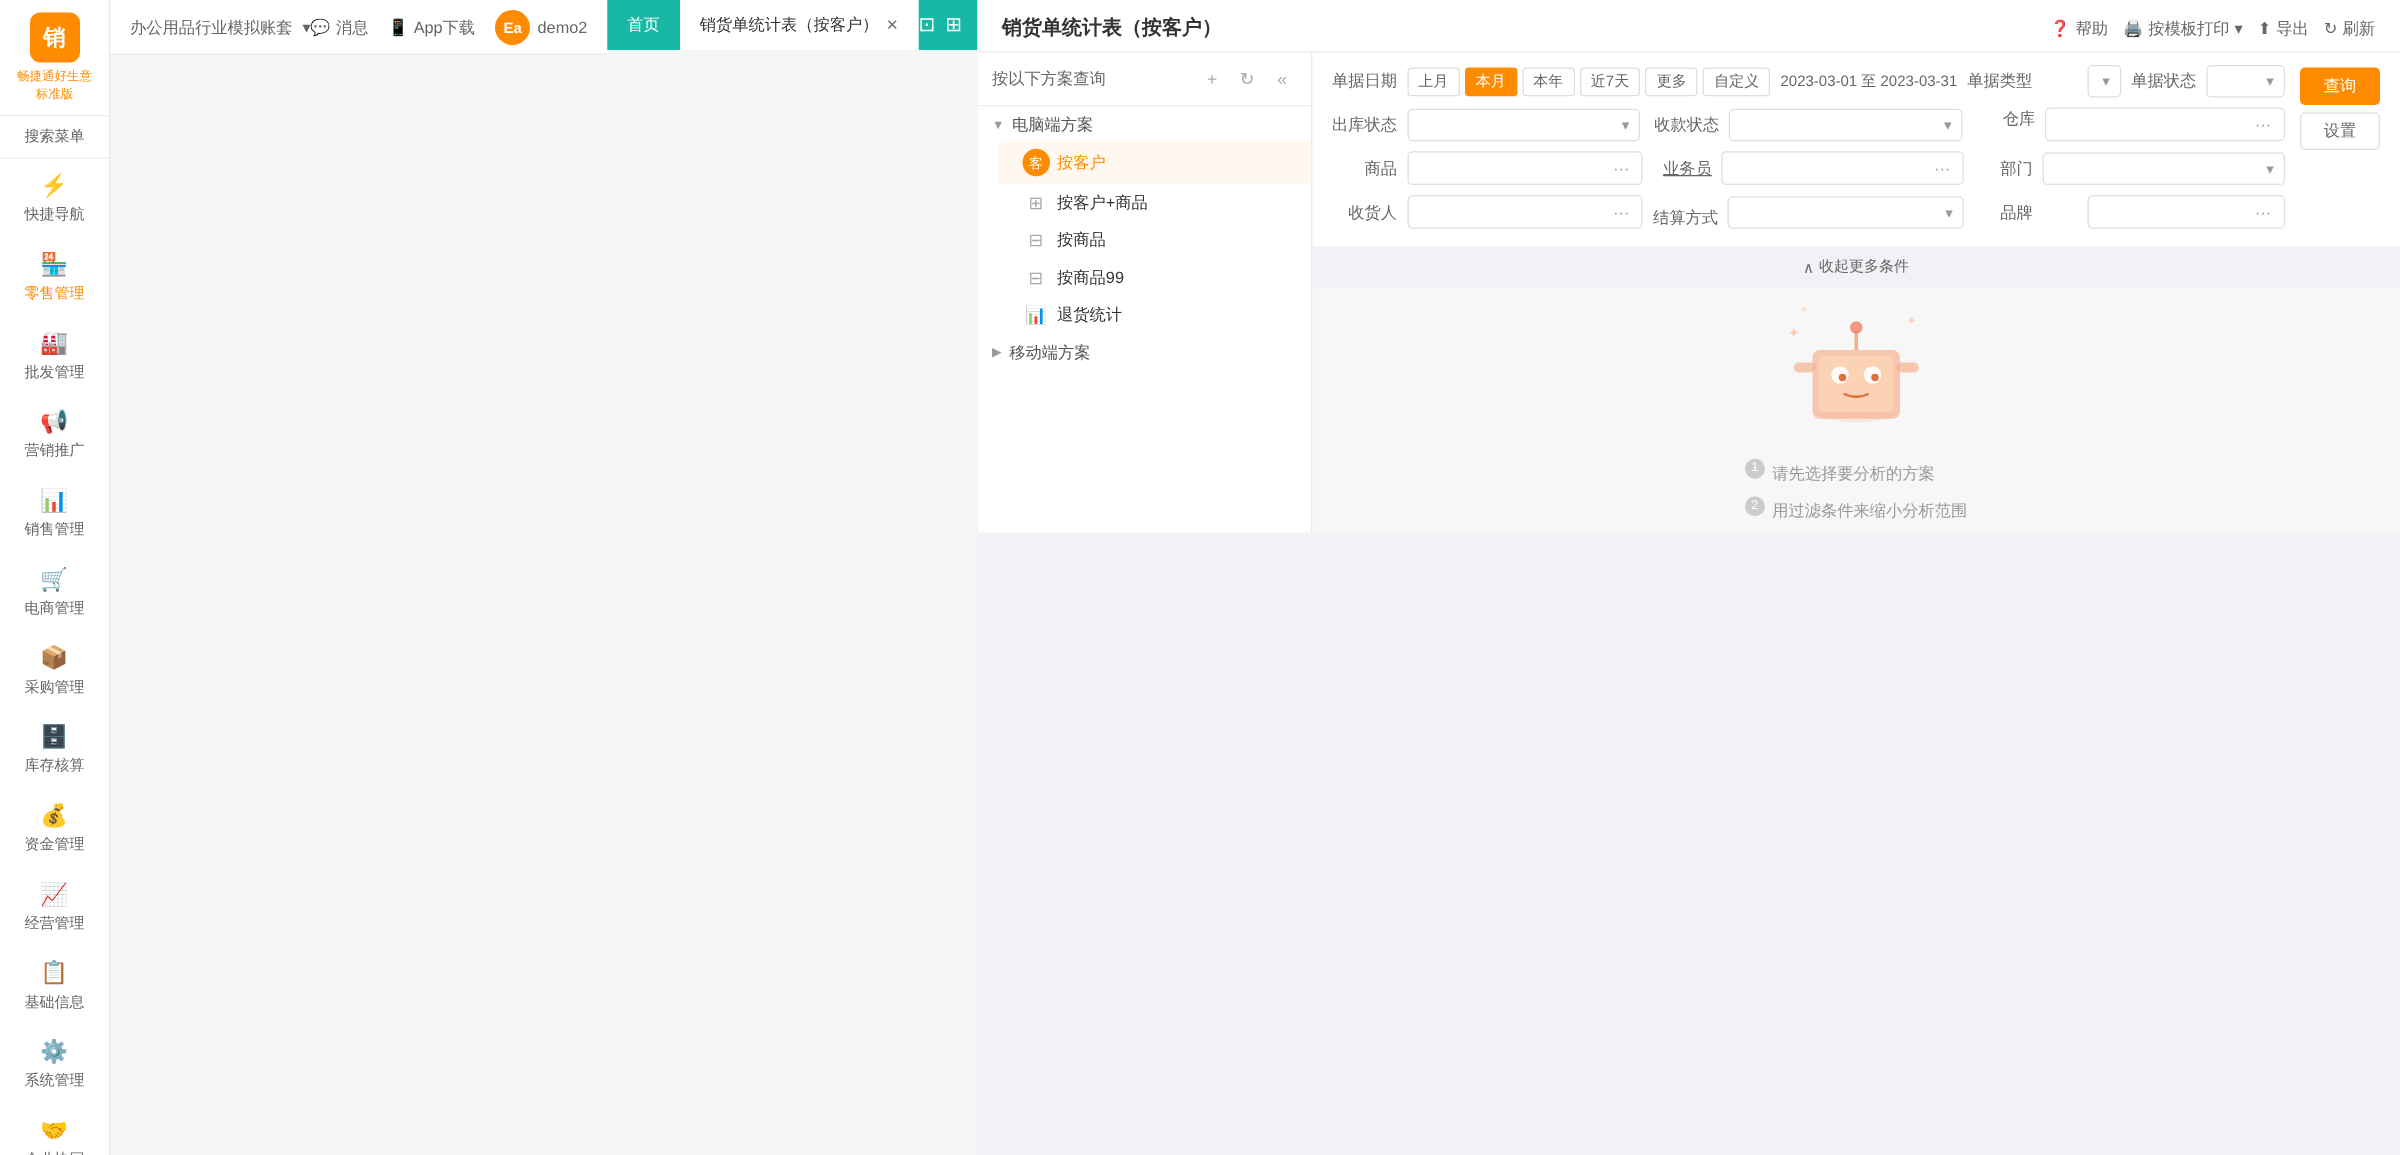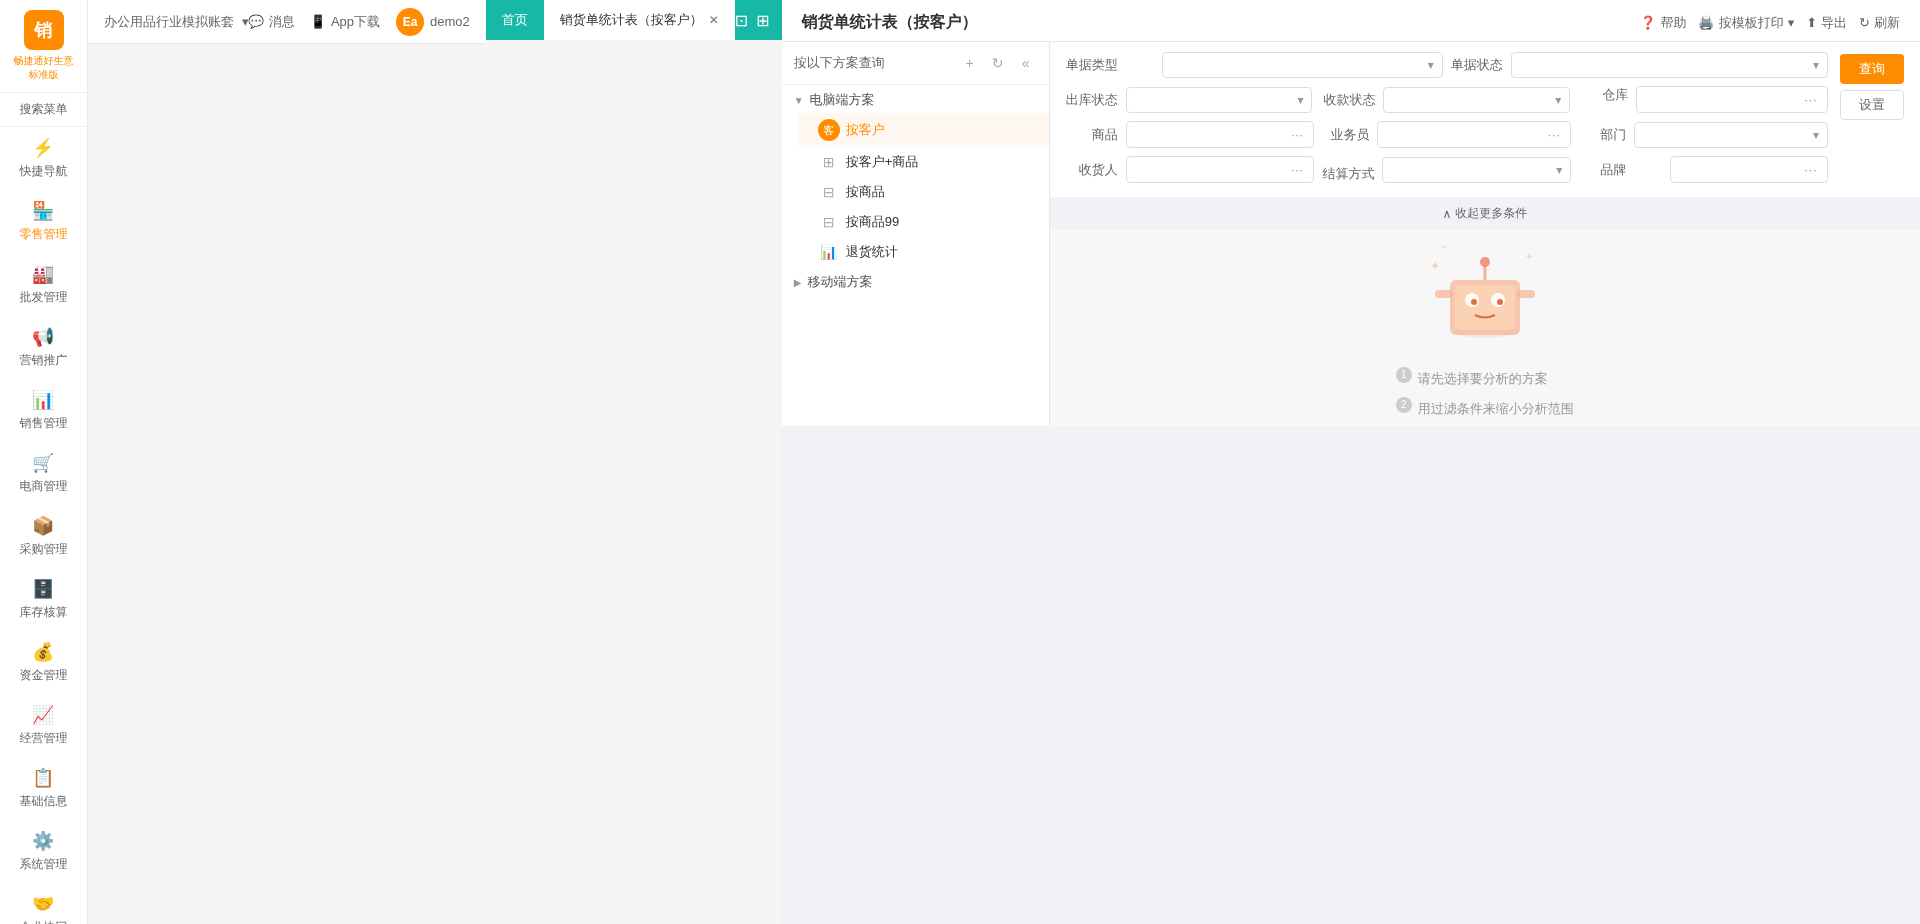--- a/index.html
+++ b/index.html
@@ -257,20 +257,32 @@
       </div>
 
       <div style="flex:1; display:flex; flex-direction:column;">
 
         <div class="top-section">
           <div style="display:flex; align-items:flex-start; padding: 10px 16px 6px; gap:0;">
             <div style="flex:1;">
 
               <div style="display:flex; align-items:center; margin-bottom:8px; gap:8px;">
 
+                <div style="display:flex; align-items:center; min-width: 480px;">
+                  <span style="color:#666; font-size:13px; min-width:60px; text-align:right; padding-right:8px; flex-shrink:0;">单据日期</span>
+                  <div style="display:flex; align-items:center; gap:4px;">
+                    <button class="date-btn">上月</button>
+                    <button class="date-btn active">本月</button>
+                    <button class="date-btn">本年</button>
+                    <button class="date-btn">近7天</button>
+                    <button class="date-btn">更多</button>
+                    <button class="date-btn">自定义</button>
+                  </div>
+                  <span style="color:#666; font-size:12px; margin-left:8px; white-space:nowrap;">2023-03-01 至 2023-03-31</span>
+                </div>
 
                 <div style="display:flex; align-items:center; flex:1;gap:36px;">
                   <span style="color:#666; font-size:13px; min-width:55px; text-align:right; padding-right:8px; flex-shrink:0;">单据类型</span>
                   <div class="filter-select">
                     <span class="placeholder"></span>
                     <span class="chevron">▾</span>
                   </div>
                 </div>
 
                 <div style="display:flex; align-items:center; flex:1;">
@@ -302,21 +314,21 @@
                   <div class="filter-ellipsis">···</div>
                 </div>
               </div>
 
               <div style="display:flex; align-items:center; margin-bottom:8px; gap:8px;">
                 <div style="display:flex; align-items:center; flex:1;">
                   <span style="color:#666; font-size:13px; min-width:60px; text-align:right; padding-right:8px; flex-shrink:0;">商品</span>
                   <div class="filter-ellipsis">···</div>
                 </div>
                 <div style="display:flex; align-items:center; flex:1;">
-                  <span style="color:#666; font-size:13px; min-width:55px; text-align:right; padding-right:8px; flex-shrink:0;">业务员</span>
+                  <span style="color:#666; font-size:13px; min-width:55px; text-align:right; padding-right:8px; flex-shrink:0;text-decoration:underline;">业务员</span>
                   <div class="filter-ellipsis">···</div>
                 </div>
                 <div style="display:flex; align-items:center; flex:1;">
                   <span style="color:#666; font-size:13px; min-width:55px; text-align:right; padding-right:8px; flex-shrink:0;">部门</span>
                   <div class="filter-select">
                     <span class="placeholder"></span>
                     <span class="chevron">▾</span>
                   </div>
                 </div>
               </div>

